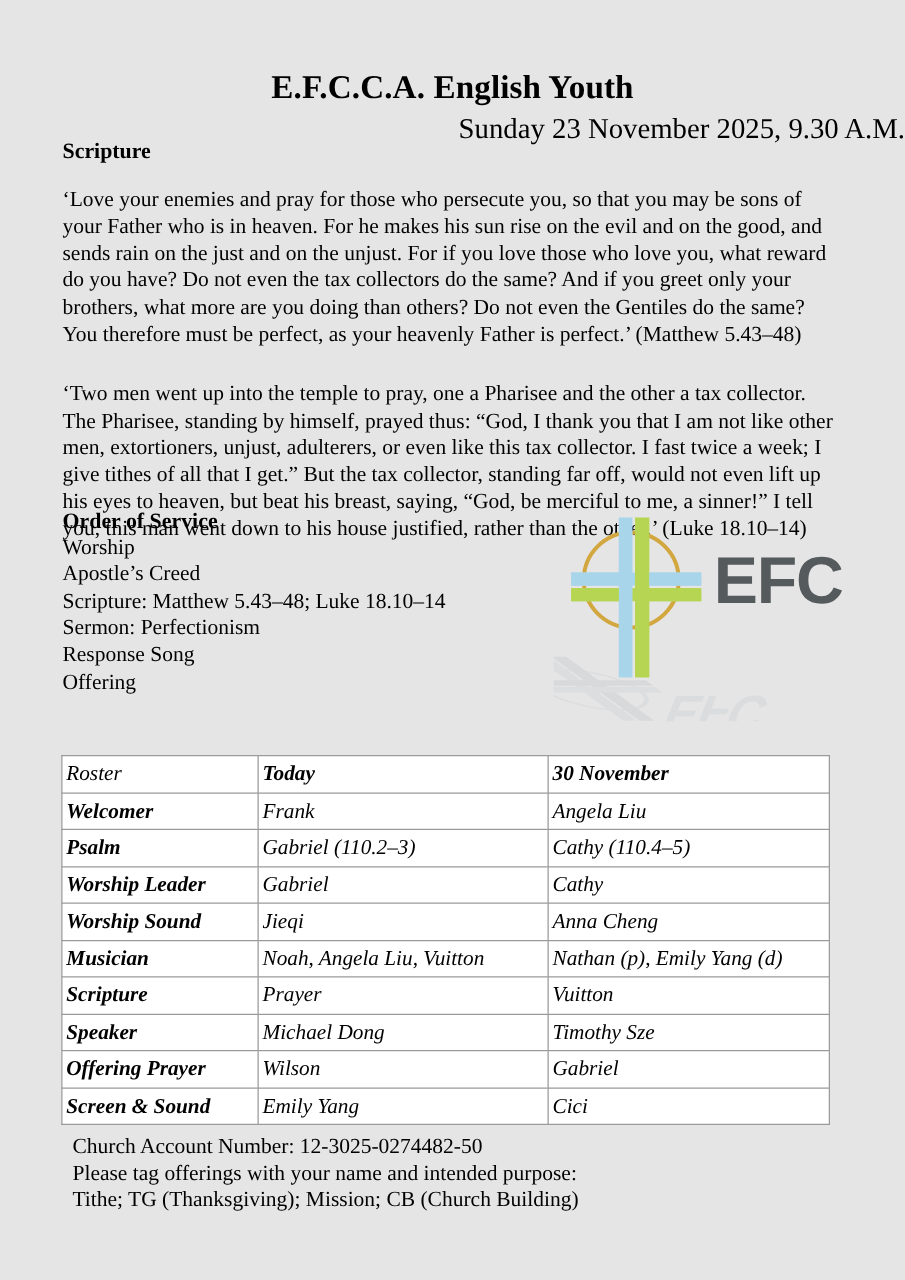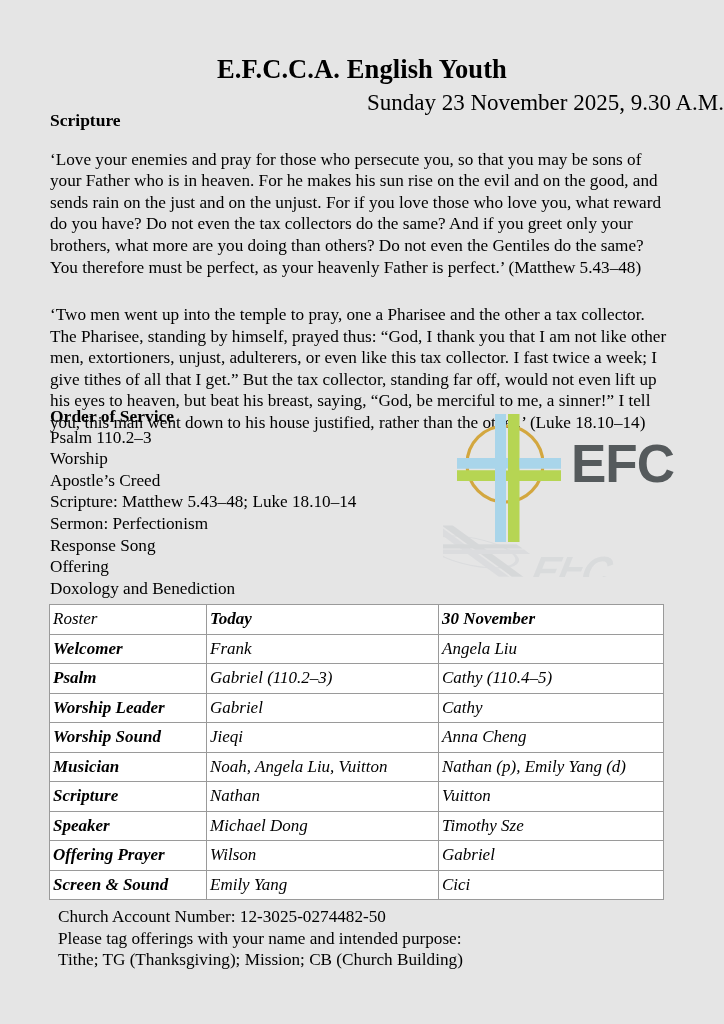--- a/index.html
+++ b/index.html
@@ -137,28 +137,26 @@
 
   <div id="scripture-block">
     <div class="sec-heading">Scripture</div>
     <div class="body-text" id="scripture-p1">‘Love your enemies and pray for those who persecute you, so that you may be sons of your Father who is in heaven. For he makes his sun rise on the evil and on the good, and sends rain on the just and on the unjust. For if you love those who love you, what reward do you have? Do not even the tax collectors do the same? And if you greet only your brothers, what more are you doing than others? Do not even the Gentiles do the same? You therefore must be perfect, as your heavenly Father is perfect.’ (Matthew 5.43–48)</div>
     <div class="body-text" id="scripture-p2">‘Two men went up into the temple to pray, one a Pharisee and the other a tax collector. The Pharisee, standing by himself, prayed thus: “God, I thank you that I am not like other men, extortioners, unjust, adulterers, or even like this tax collector. I fast twice a week; I give tithes of all that I get.” But the tax collector, standing far off, would not even lift up his eyes to heaven, but beat his breast, saying, “God, be merciful to me, a sinner!” I tell you, this man went down to his house justified, rather than the other.’ (Luke 18.10–14)</div>
   </div>
 
   <div id="order-block">
     <div class="sec-heading">Order of Service</div>
     <ul id="order-list">
-      <li>Psalm 110.2–3</li>
       <li>Worship</li>
       <li>Apostle’s Creed</li>
       <li>Scripture: Matthew 5.43–48; Luke 18.10–14</li>
       <li>Sermon: Perfectionism</li>
       <li>Response Song</li>
       <li>Offering</li>
-      <li>Doxology and Benediction</li>
     </ul>
   </div>
 
   <div id="logo">
     <svg width="245" height="165" viewBox="0 0 245 165" xmlns="http://www.w3.org/2000/svg">
 
       <g opacity="0.75">
         <g transform="translate(0,163) scale(1,-0.42) skewX(-30)">
 
           <circle cx="62" cy="55" r="38" fill="none" stroke="#d8dadc" stroke-width="3.2"></circle>
@@ -225,21 +223,21 @@
         <td>Jieqi</td>
         <td>Anna Cheng</td>
       </tr>
       <tr>
         <td class="bold">Musician</td>
         <td>Noah, Angela Liu, Vuitton</td>
         <td>Nathan (p), Emily Yang (d)</td>
       </tr>
       <tr>
         <td class="bold">Scripture</td>
-        <td>Nathan</td>
+        <td>Prayer</td>
         <td>Vuitton</td>
       </tr>
       <tr>
         <td class="bold">Speaker</td>
         <td>Michael Dong</td>
         <td>Timothy Sze</td>
       </tr>
       <tr>
         <td class="bold">Offering Prayer</td>
         <td>Wilson</td>

